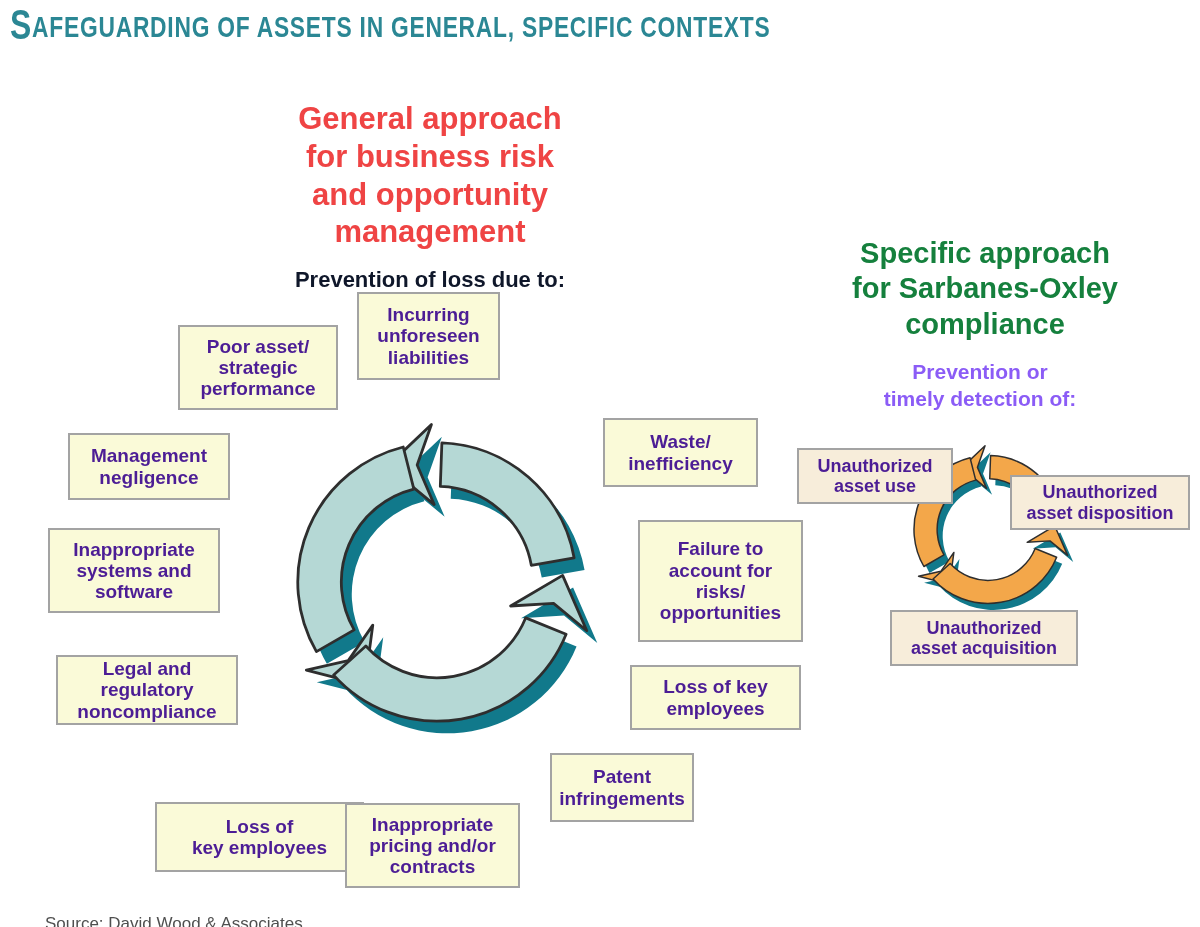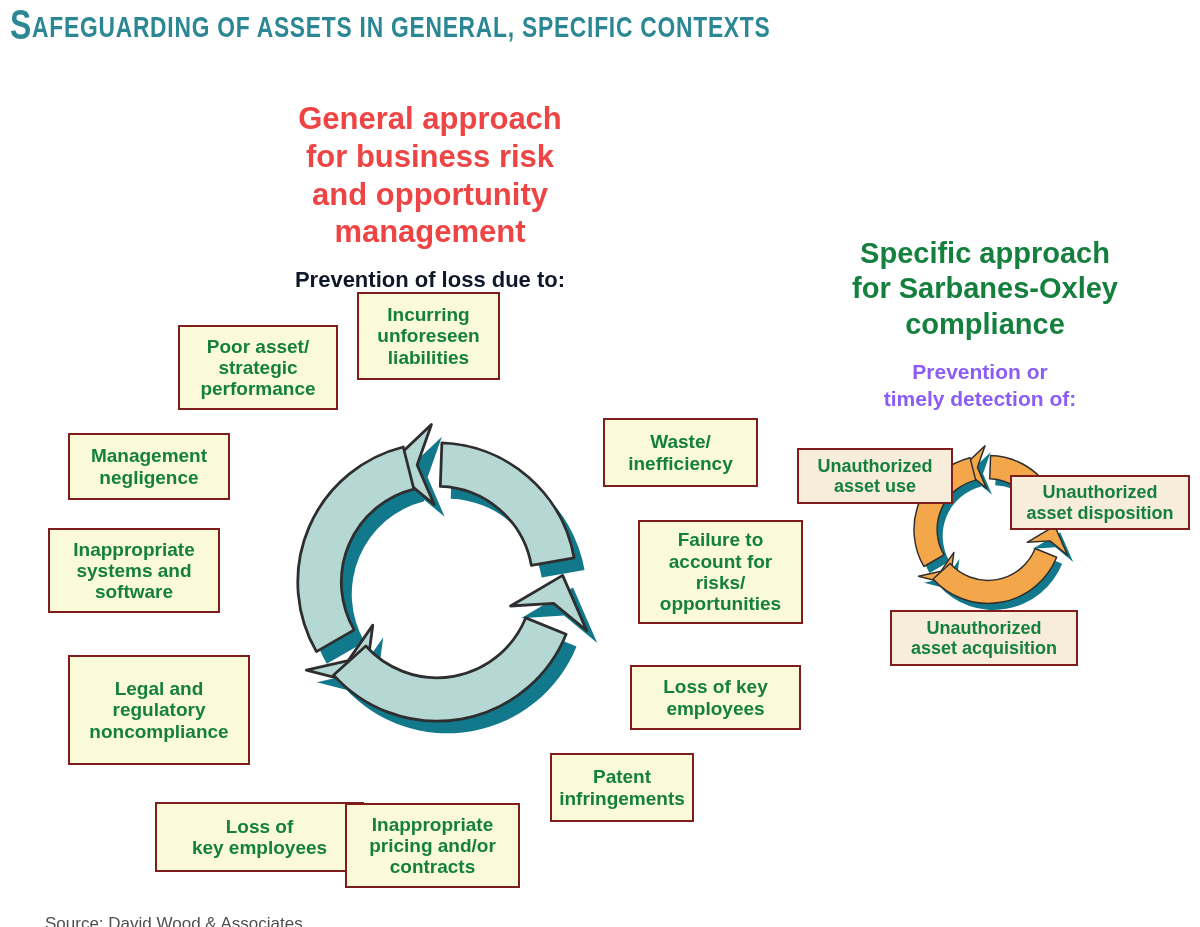--- a/index.html
+++ b/index.html
@@ -32,22 +32,22 @@
     color:#15803d; font-size:29px; line-height:1.22;
   }
   .sub-specific {
     left:790px; top:358px; width:380px;
     color:#8b5cf6; font-size:21px; line-height:1.3;
   }
 
   .note {
     position:absolute; display:flex; align-items:center; justify-content:center;
     text-align:center; white-space:pre-line; box-sizing:border-box;
-    font-weight:bold; color:#15803d; font-size:19px; line-height:1.12;
-    border:2px solid #7f1d1d;
+    font-weight:bold; color:#4c1d95; font-size:19px; line-height:1.12;
+    border:2px solid #a3a3a3;
   }
   .note.yellow { background:#fafad8; }
   .note.beige  { background:#f7edda; font-size:18px; }
 
   svg.cycle { position:absolute; overflow:visible; }
   svg.cycle use.shadow { color:#11798b; stroke:none; }
   svg.cycle use.main   { stroke:#2e2e2e; stroke-width:1.6; stroke-linejoin:round; }
   #general-cycle use.main { color:#b5d8d5; }
   #sox-cycle use.main     { color:#f3a74a; }
 
@@ -110,25 +110,25 @@
   <div class="note yellow" style="left:178px; top:325px; width:160px; height:85px">Poor asset/
 strategic
 performance</div>
   <div class="note yellow" style="left:603px; top:418px; width:155px; height:69px">Waste/
 inefficiency</div>
   <div class="note yellow" style="left:68px; top:433px; width:162px; height:67px">Management
 negligence</div>
   <div class="note yellow" style="left:48px; top:528px; width:172px; height:85px">Inappropriate
 systems and
 software</div>
-  <div class="note yellow" style="left:638px; top:520px; width:165px; height:104px">Failure to
+  <div class="note yellow" style="left:638px; top:520px; width:165px; height:122px">Failure to
 account for
 risks/
 opportunities</div>
-  <div class="note yellow" style="left:68px; top:655px; width:182px; height:110px">Legal and
+  <div class="note yellow" style="left:56px; top:655px; width:182px; height:70px">Legal and
 regulatory
 noncompliance</div>
   <div class="note yellow" style="left:630px; top:665px; width:171px; height:65px">Loss of key
 employees</div>
   <div class="note yellow" style="left:155px; top:802px; width:209px; height:70px">Loss of
 key employees</div>
   <div class="note yellow" style="left:550px; top:753px; width:144px; height:69px">Patent
 infringements</div>
   <div class="note yellow" style="left:345px; top:803px; width:175px; height:85px">Inappropriate
 pricing and/or

